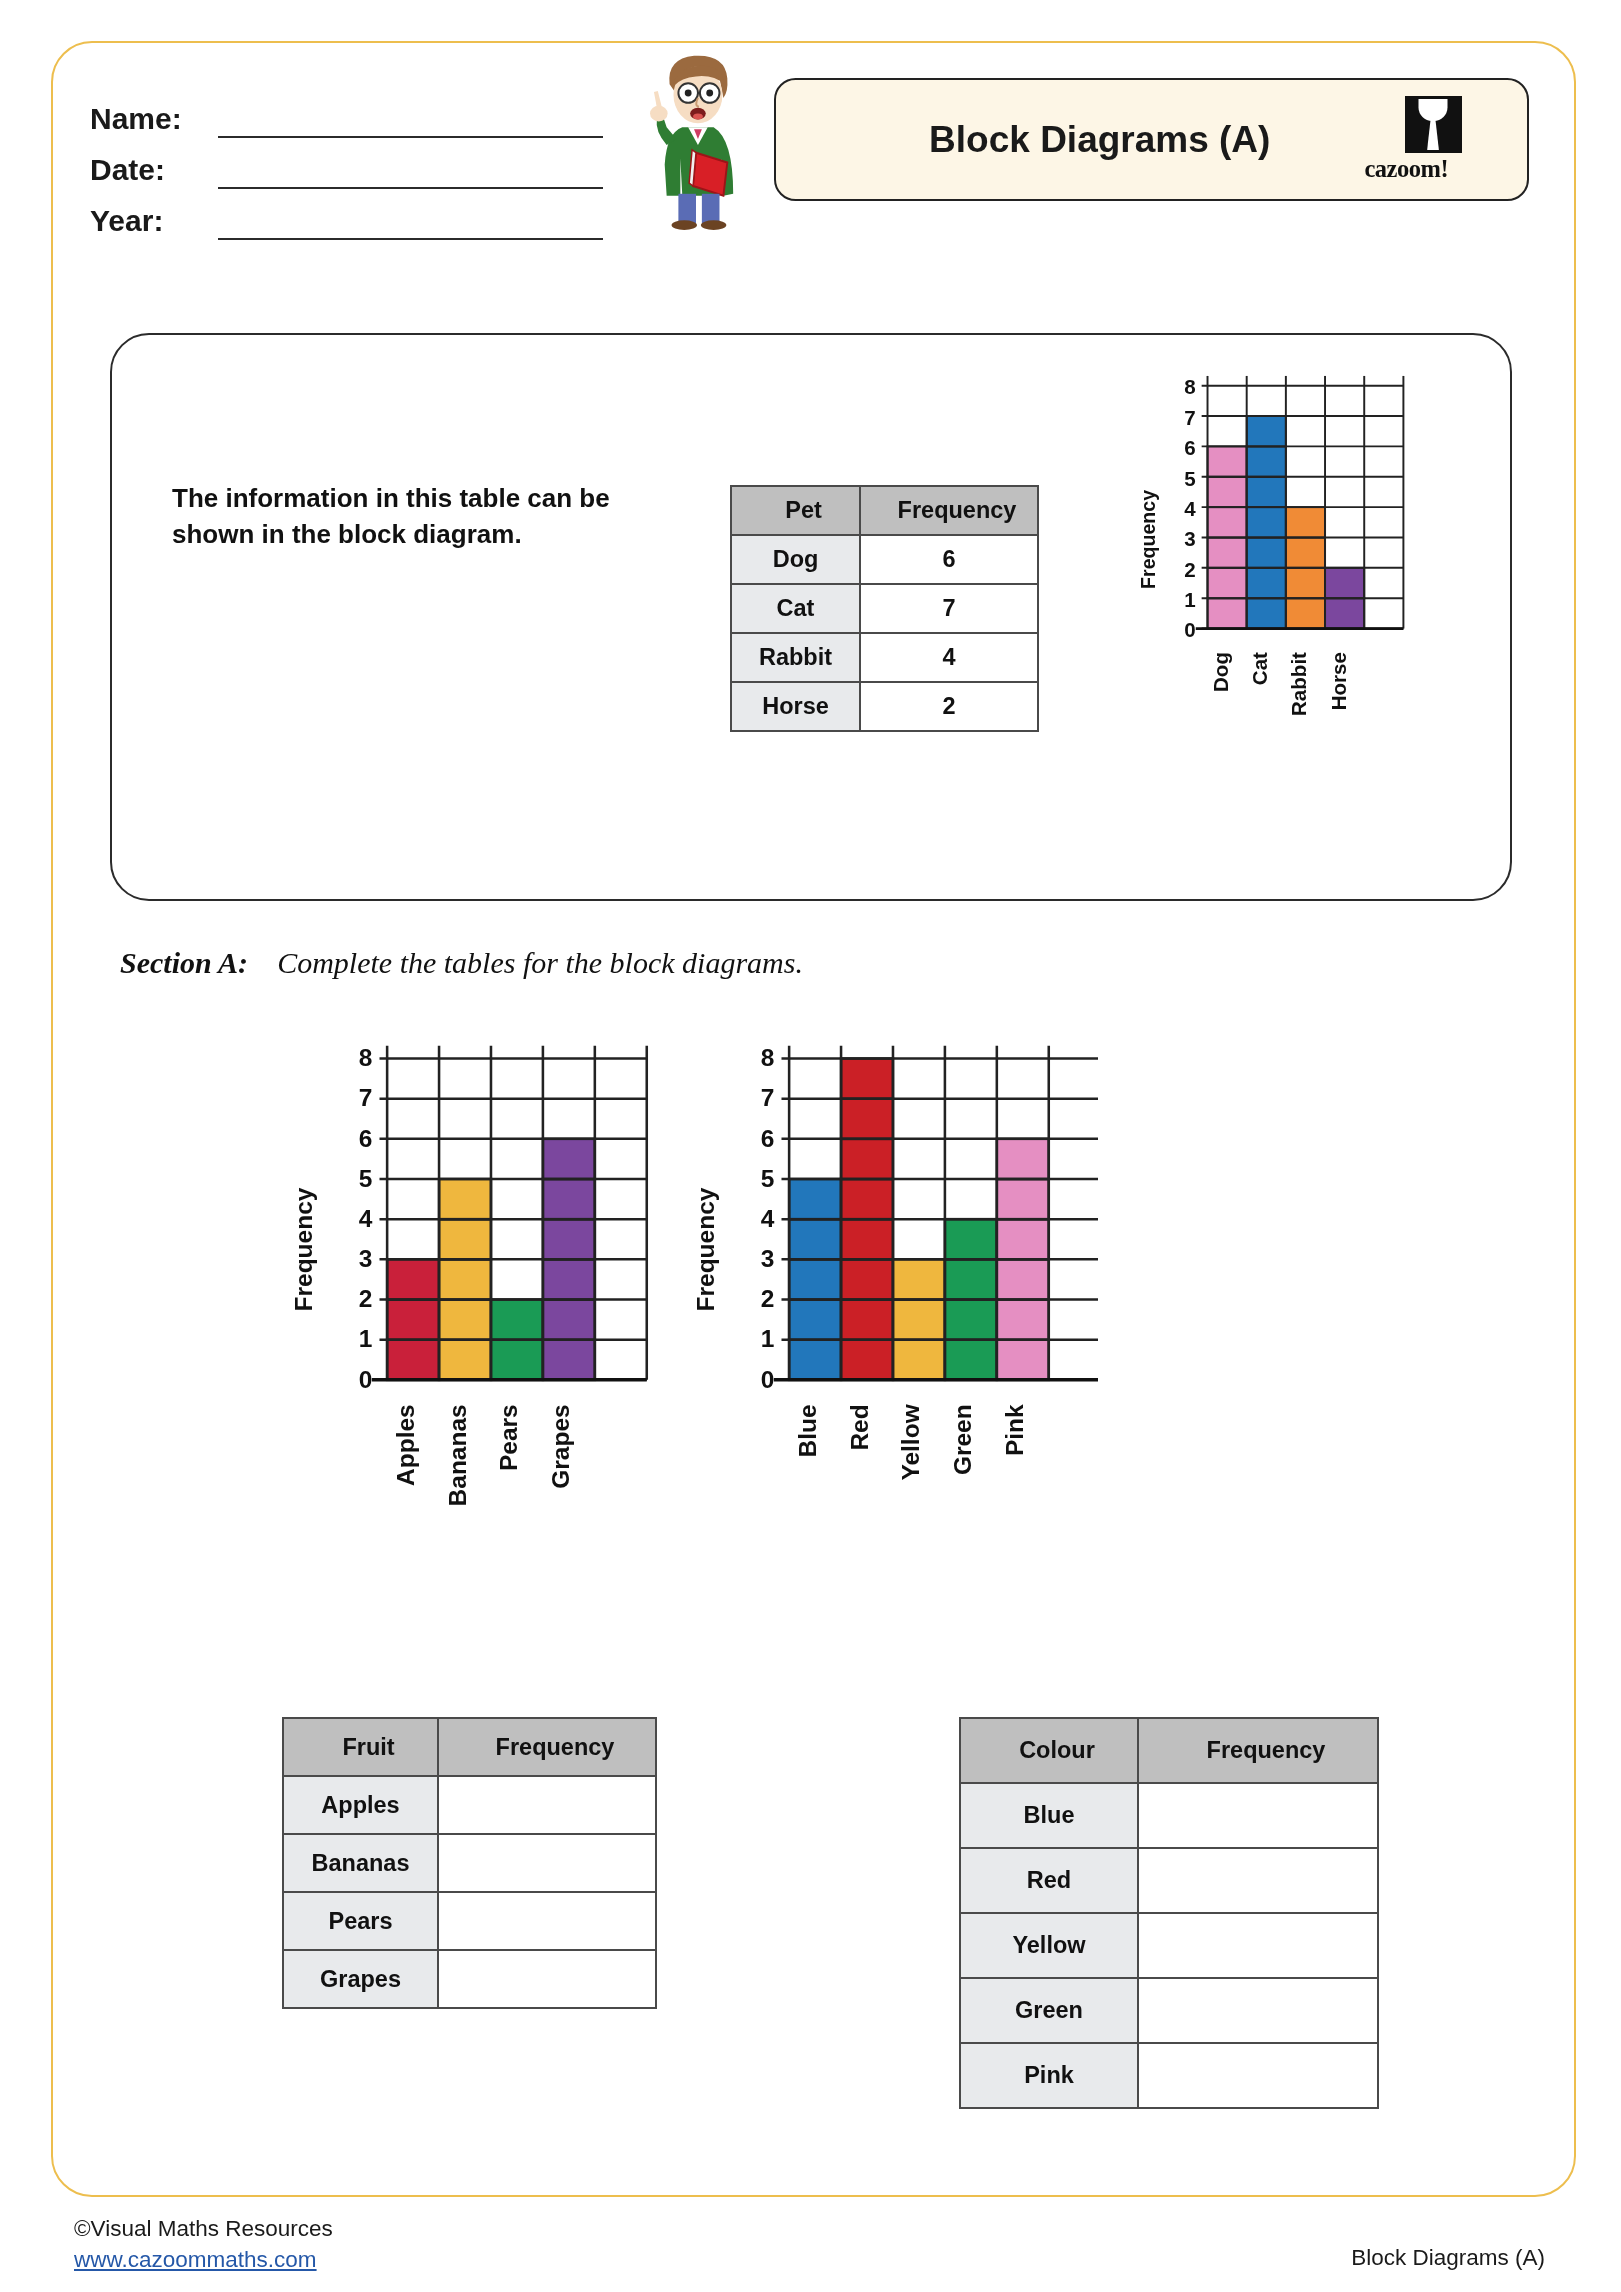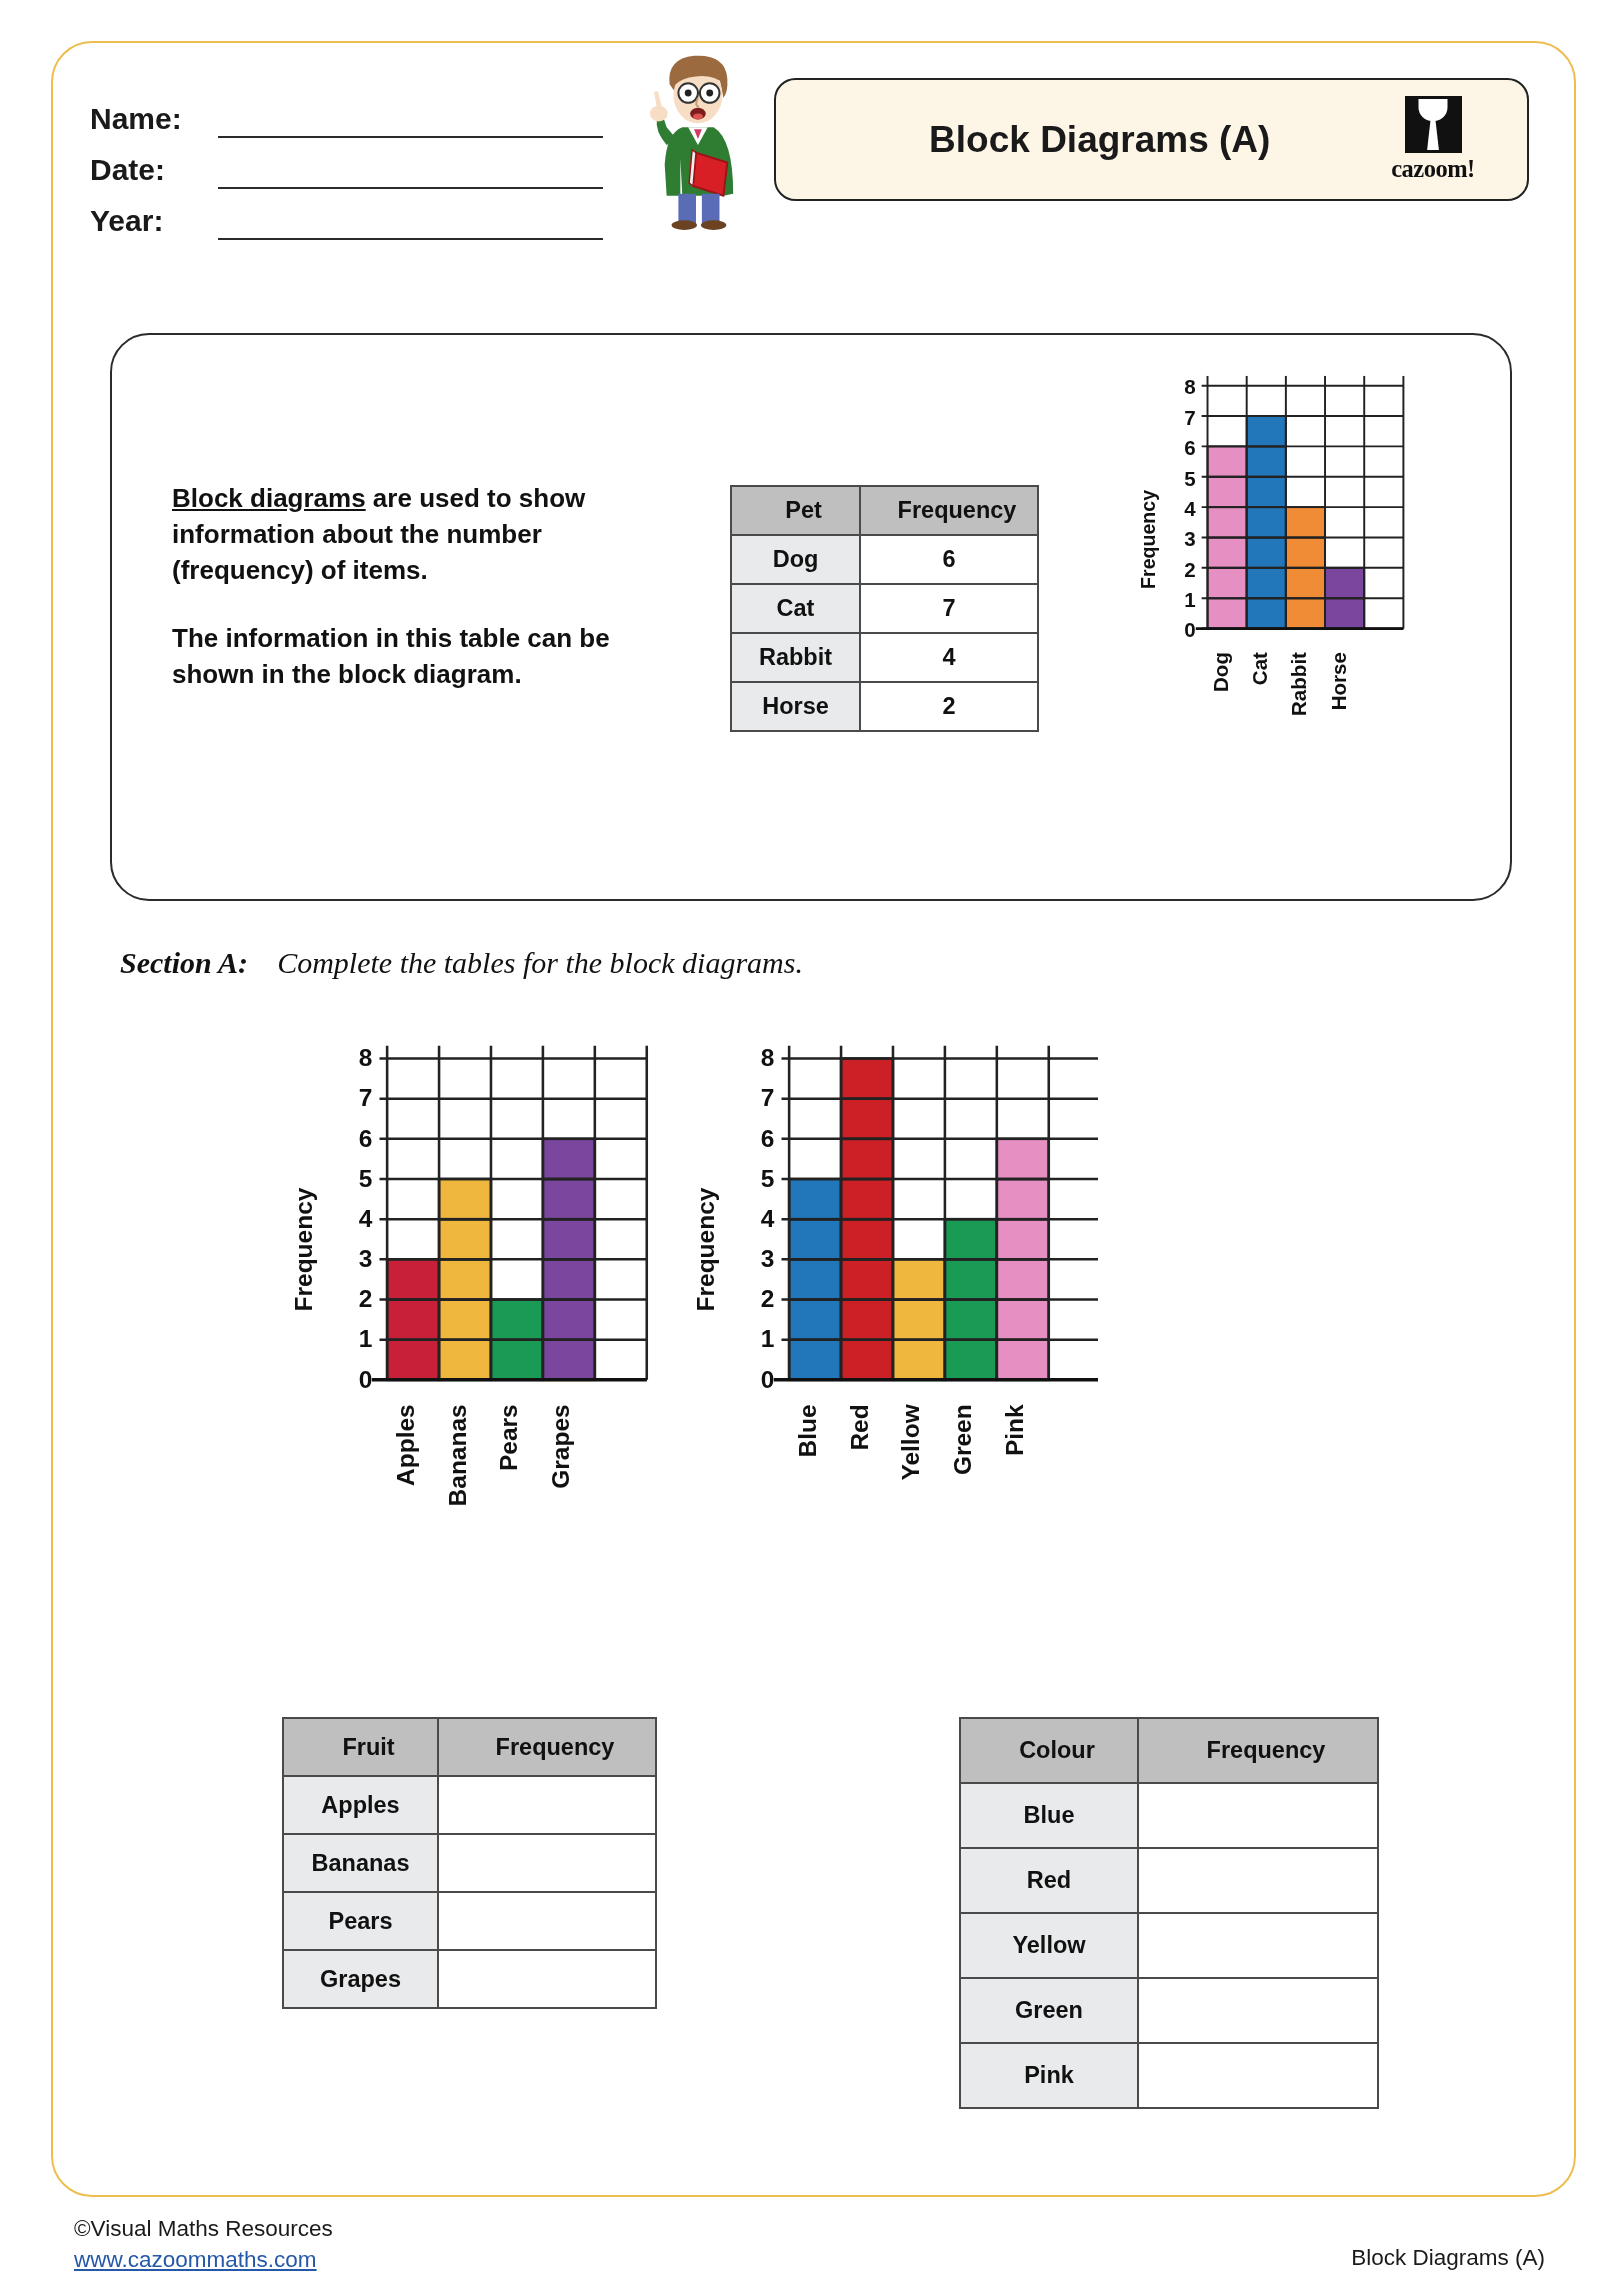--- a/index.html
+++ b/index.html
@@ -68,21 +68,20 @@
     flex: 1;
     text-align: center;
     font-size: 37px;
     font-weight: bold;
     color: #1a1a1a;
     padding-left: 59px;
   }
   .logo {
     width: 137px;
     margin-right: 25.5px;
-    text-align: center;
   }
   .logo-mark {
     width: 57px; height: 57px;
     background: #111111;
     margin: 0 auto 2.9px auto;
     position: relative;
     overflow: hidden;
   }
   .logo-mark::before {
     content: "";
@@ -312,21 +311,20 @@
   <div class="title-text">Block Diagrams (A)</div>
   <div class="logo">
     <div class="logo-mark"></div>
     <div class="logo-word">cazoom!</div>
   </div>
 </div>
 
 <div class="info-panel"></div>
 
 <div class="info-text">
-  <p><u>Block diagrams</u><span> are used to show information about the number (frequency) of  items.</span></p>
   <p>The information in this table can be shown in the block diagram.</p>
 </div>
 
 <table class="freq-table" id="example-table">
   <thead>
     <tr>
       <th>Pet</th>
       <th>Frequency</th>
     </tr>
   </thead>

